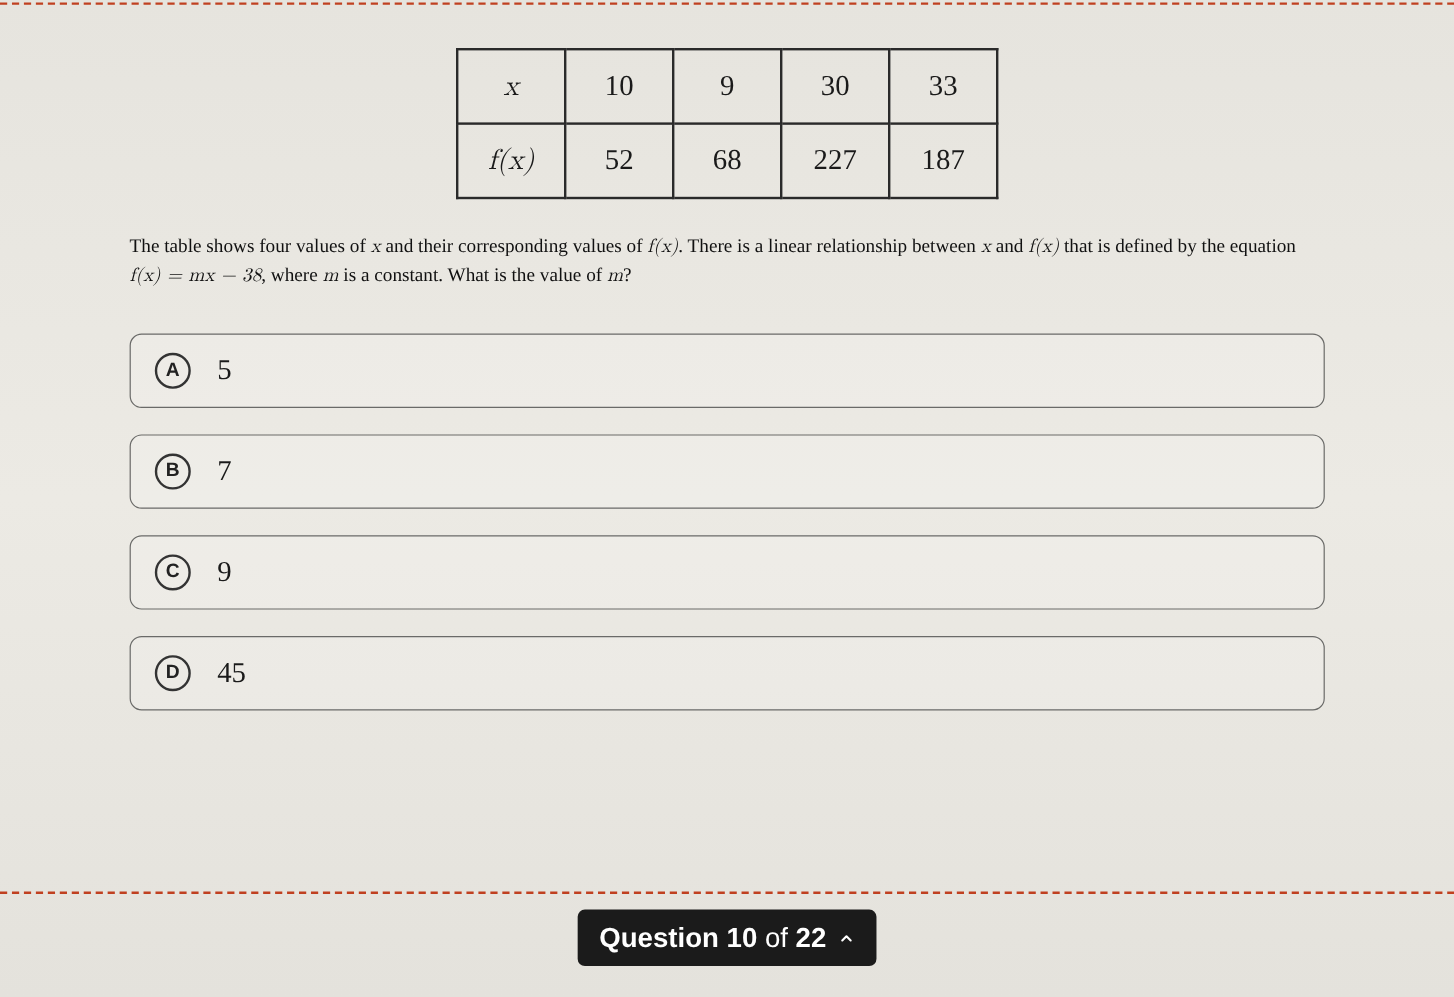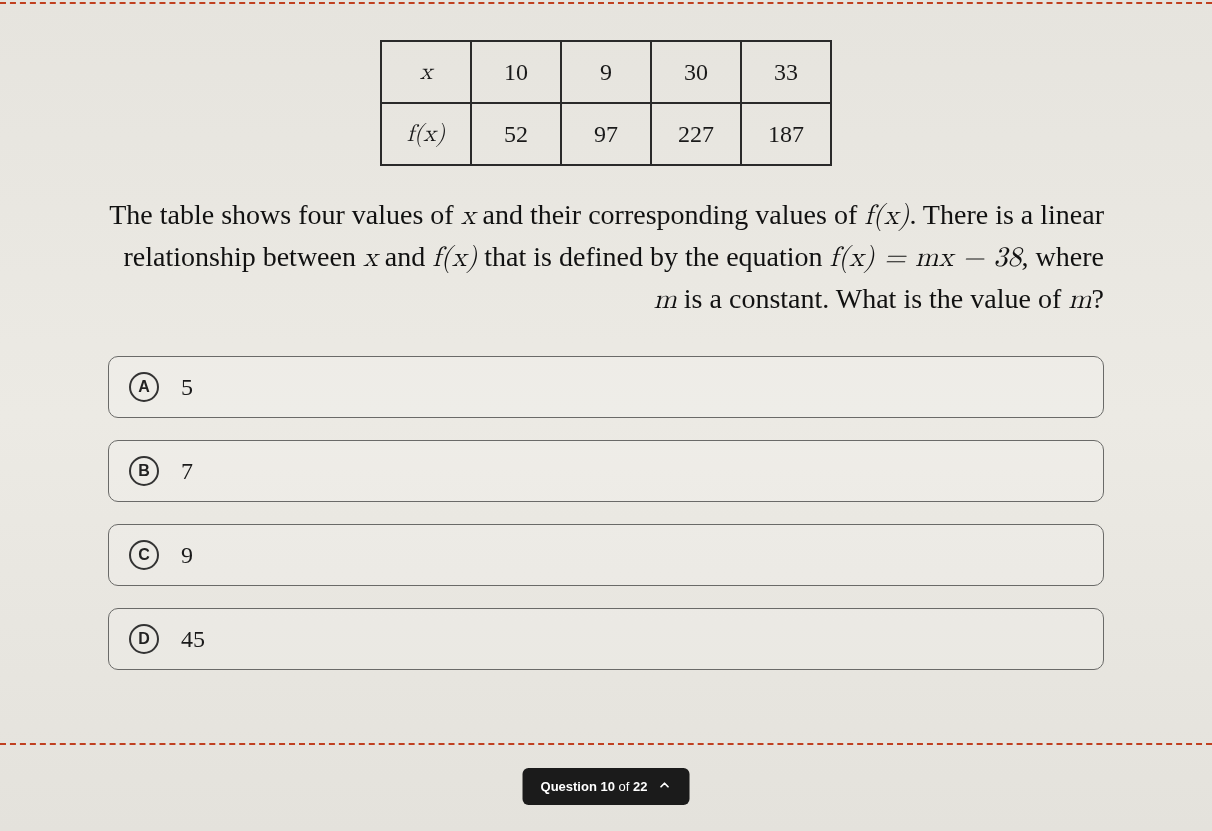--- a/index.html
+++ b/index.html
@@ -39,25 +39,24 @@
     height: 62px;
     width: 90px;
     font-weight: 500;
   }
   table.data .hdr {
     font-style: italic;
     font-family: 'Latin Modern Math', 'Cambria Math', Georgia, serif;
   }
   .fx { font-style: italic; font-family: 'Latin Modern Math','Cambria Math',Georgia,serif; }
   .question-text {
-    font-size: 28px;
+    font-size: 16px;
     line-height: 1.5;
     margin: 0 0 36px 0;
     color: #111;
-    text-align: right;
   }
   .ital { font-style: italic; font-family: 'Latin Modern Math','Cambria Math',Georgia,serif; }
   .options {
     display: flex;
     flex-direction: column;
     gap: 22px;
   }
   .option {
     display: flex;
     align-items: center;
@@ -94,21 +93,21 @@
     border-top: 2px dashed #c04020;
   }
   .footer-pill {
     position: absolute;
     bottom: 26px;
     left: 50%;
     transform: translateX(-50%);
     background: #1b1b1b;
     color: #fff;
     font-family: Arial, sans-serif;
-    font-size: 13px;
+    font-size: 23px;
     font-weight: 700;
     padding: 10px 18px;
     border-radius: 6px;
     display: flex;
     align-items: center;
     gap: 10px;
     cursor: pointer;
   }
   .footer-pill .cur { font-weight: 700; }
   .footer-pill .of { font-weight: 400; }
@@ -127,21 +126,21 @@
           <tr>
         <td class="hdr"><span class="ital">x</span></td>
         <td>10</td>
         <td>9</td>
         <td>30</td>
         <td>33</td>
       </tr>
       <tr>
         <td class="hdr"><span class="fx">f(x)</span></td>
         <td>52</td>
-        <td>97</td>
+        <td>68</td>
         <td>227</td>
         <td>187</td>
       </tr>
     </tbody>
       </table>
 
     <p class="question-text">
       <span>The table shows four values of </span><span class="ital">x</span><span> and their corresponding values of </span><span class="ital">f(x)</span><span>. There is a linear relationship between </span><span class="ital">x</span><span> and </span><span class="ital">f(x)</span><span> that is defined by the equation </span><span class="ital">f(x) = mx − 38</span><span>, where </span><span class="ital">m</span><span> is a constant. What is the value of </span><span class="ital">m</span><span>?</span>
     </p>
 

